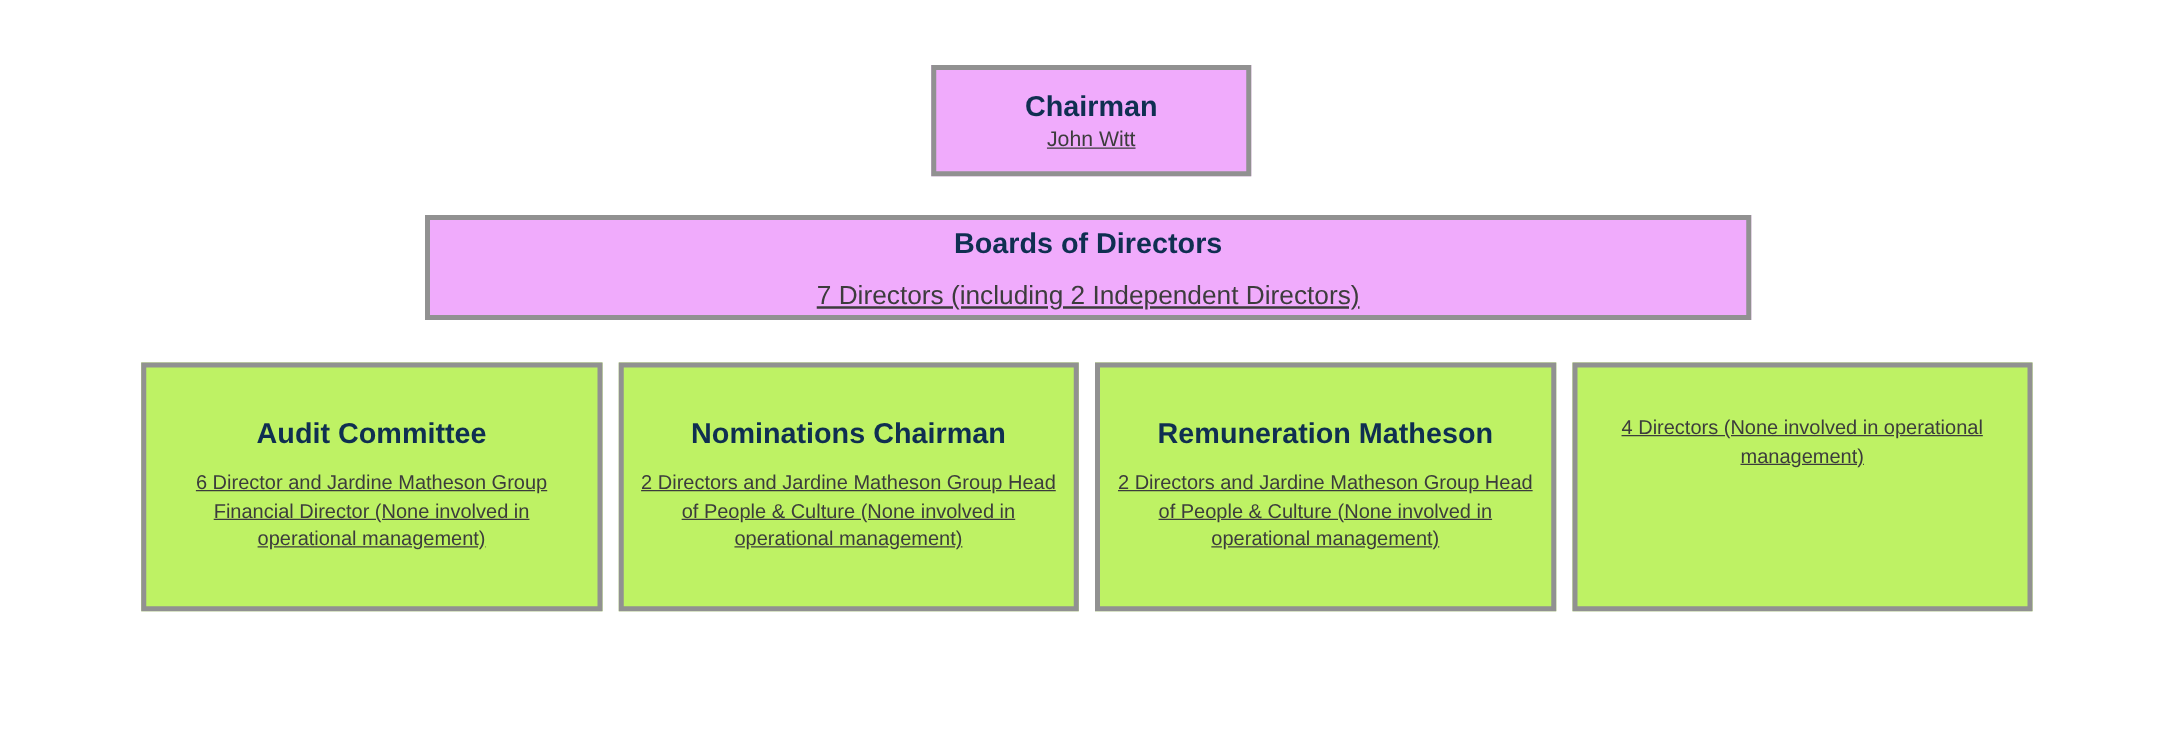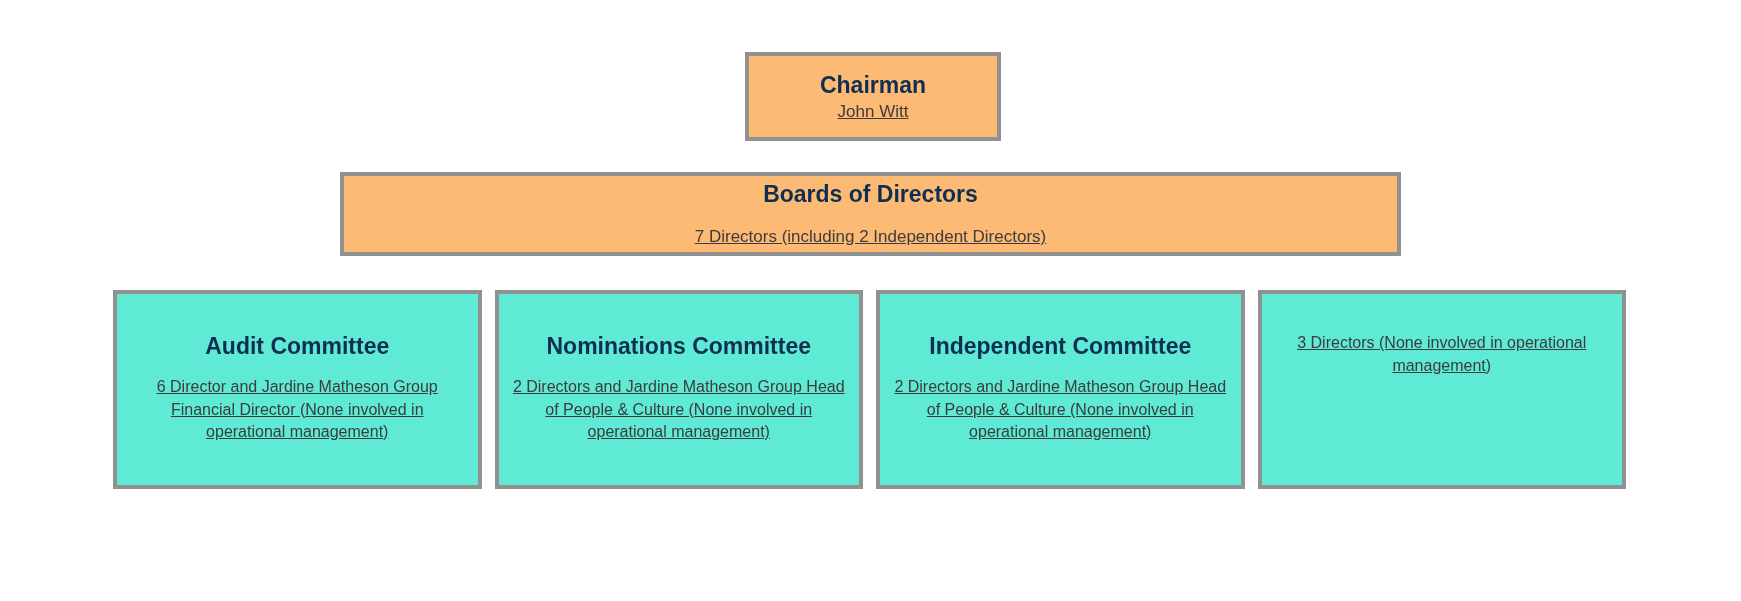--- a/index.html
+++ b/index.html
@@ -19,21 +19,21 @@
     position: relative;
     width: 1741px;
     height: 601px;
     background: #ffffff;
   }
 
   .node {
     position: absolute;
     box-sizing: border-box;
     border: 4px solid #919191;
-    background: #fdba74;
+    background: #f0abfc;
     display: flex;
     flex-direction: column;
     align-items: center;
   }
 
   
   #chairman-node {
     left: 745px;
     top: 52px;
     width: 256px;
@@ -57,41 +57,41 @@
     width: 1061px;
     height: 84px;
     justify-content: center;
   }
   #board-node .node-title {
     font-size: 23px;
     line-height: 29px;
     margin-bottom: 17px;
   }
   #board-node .node-desc {
-    font-size: 17px;
+    font-size: 21px;
     line-height: 22px;
   }
 
   
   #committees-row {
     position: absolute;
     left: 113px;
     top: 290px;
     width: 1513px;
     height: 199px;
     display: flex;
     gap: 13px;
   }
   .committee-node {
     position: relative;
     flex: 1 1 0;
     height: 199px;
     box-sizing: border-box;
     border: 4px solid #919191;
-    background: #5eead4;
+    background: #bef264;
     display: flex;
     flex-direction: column;
     align-items: center;
     justify-content: flex-start;
     padding: 38px 14px 0 14px;
   }
   .committee-node .node-title {
     font-size: 23px;
     line-height: 28px;
     margin-bottom: 16px;
@@ -130,28 +130,28 @@
   </div>
 
   <div id="committees-row">
 
     <div class="committee-node">
       <div class="node-title">Audit Committee</div>
       <div class="node-desc">6 Director and Jardine Matheson Group Financial Director (None involved in operational management)</div>
     </div>
 
     <div class="committee-node">
-      <div class="node-title">Nominations Committee</div>
+      <div class="node-title">Nominations Chairman</div>
       <div class="node-desc">2 Directors and Jardine Matheson Group Head of People &amp; Culture (None involved in operational management)</div>
     </div>
 
     <div class="committee-node">
-      <div class="node-title">Independent Committee</div>
+      <div class="node-title">Remuneration Matheson</div>
       <div class="node-desc">2 Directors and Jardine Matheson Group Head of People &amp; Culture (None involved in operational management)</div>
     </div>
 
     <div class="committee-node">
-      <div class="node-desc">3 Directors (None involved in operational management)</div>
+      <div class="node-desc">4 Directors (None involved in operational management)</div>
     </div>
 
   </div>
 
 </div>
 
 </body></html>

